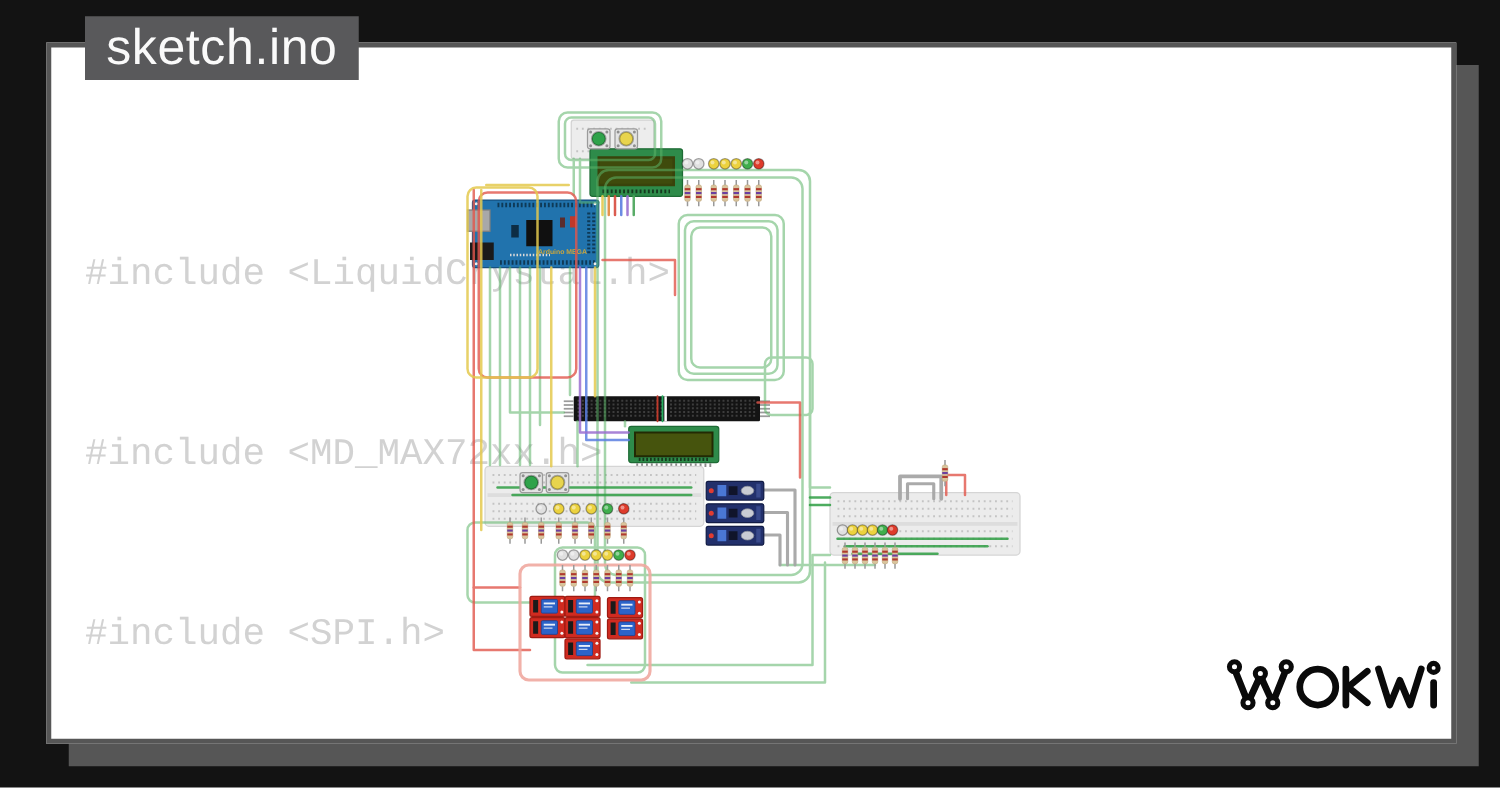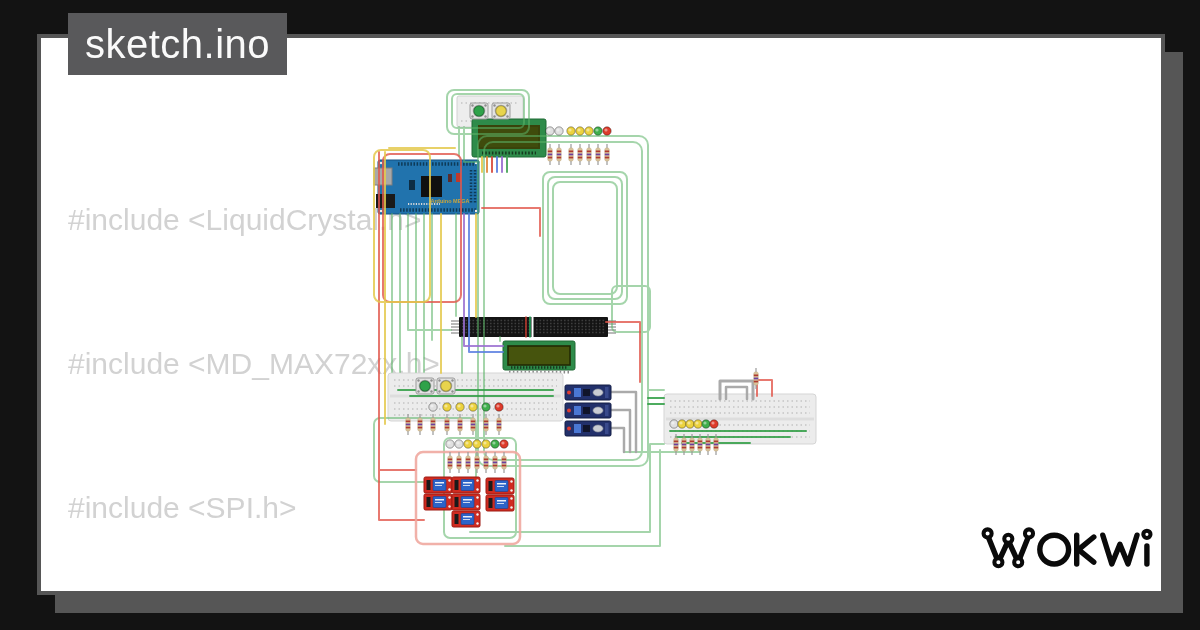--- a/index.html
+++ b/index.html
@@ -8,30 +8,30 @@
     background:#131313;
     font-family:"Liberation Sans","DejaVu Sans",sans-serif;
   }
   .card{
     position:absolute;left:37px;top:34px;width:1120px;height:553px;
     background:#ffffff;border:4px solid #565656;
     box-shadow:18px 18px 0 0 #565656;
     z-index:1;
   }
   .tab{
-    position:absolute;left:68px;top:13px;width:219px;height:62px;
+    position:absolute;left:68px;top:13px;width:219px;height:51px;
     background:#59595b;color:#fafafa;z-index:6;
     display:flex;align-items:center;justify-content:center;
     font-size:40px;letter-spacing:.5px;
   }
   .code{
     position:absolute;left:68px;top:100px;z-index:2;
     color:#d2d2d2;font-size:30px;line-height:48px;white-space:pre;
   }
-  .code .ln{height:48px;}
+  .code .ln{height:48px;font-family:Liberation Mono, monospace;}
   .diagram{
     position:absolute;left:0;top:0;width:1200px;height:630px;z-index:3;
     pointer-events:none;
   }
   .logo{
     position:absolute;left:975px;top:514px;z-index:4;
   }
   .sr-only{
     position:absolute;width:1px;height:1px;overflow:hidden;clip:rect(0 0 0 0);white-space:nowrap;
   }

